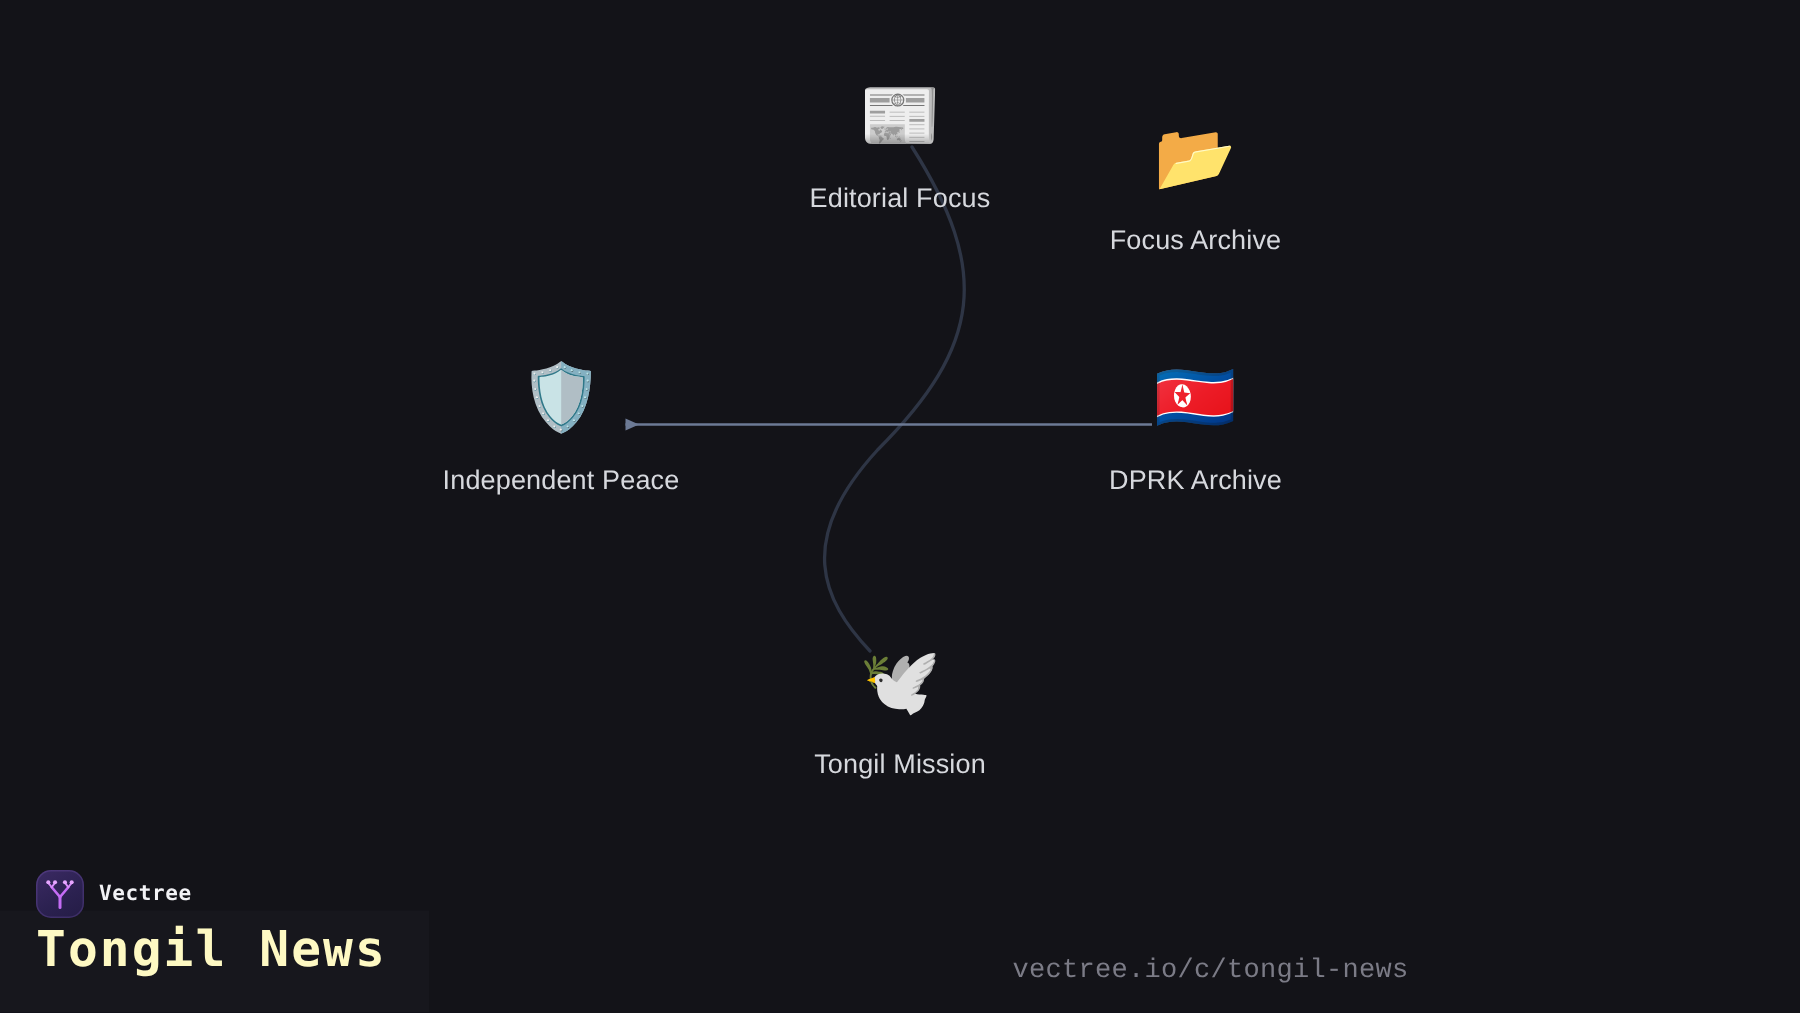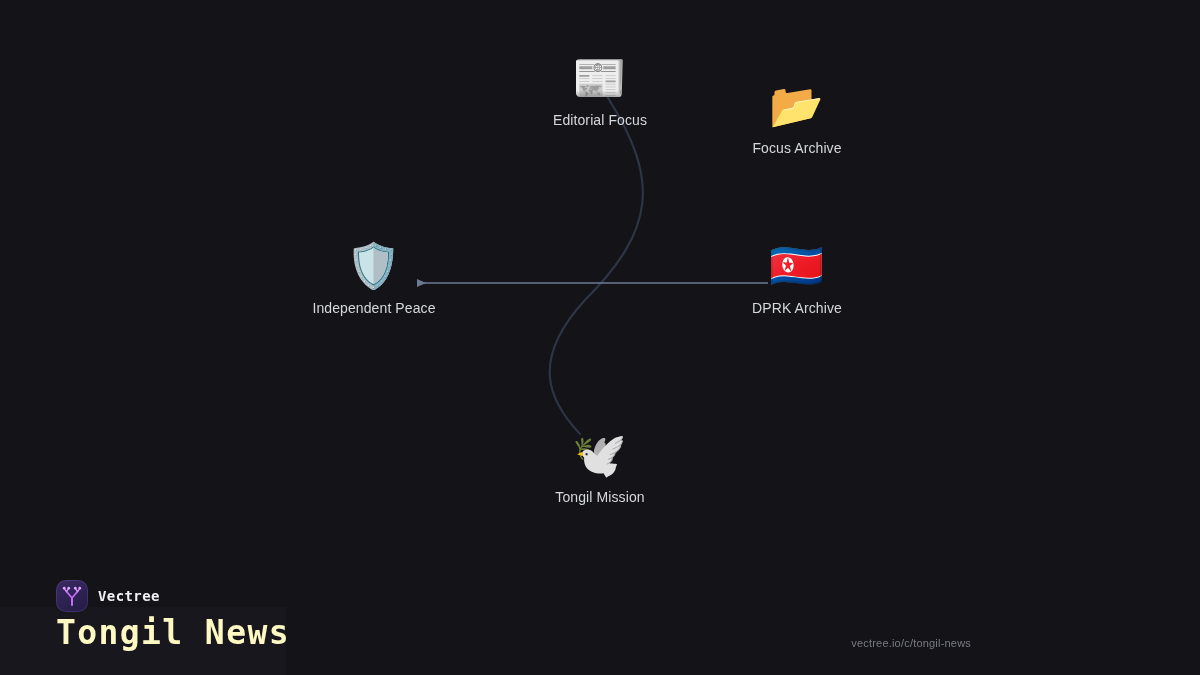--- a/index.html
+++ b/index.html
@@ -36,29 +36,29 @@
   }
   .node-icon {
     font-size:44px;
     line-height:52px;
     display:block;
     height:52px;
     font-family:"DejaVu Sans", sans-serif;
   }
   .node-label {
     display:block;
-    margin-top:8px;
-    font-size:14px;
+    margin-top:18px;
+    font-size:18px;
     color:#d6d8dd;
     font-family:"Liberation Sans", sans-serif;
     letter-spacing:0.1px;
     white-space:nowrap;
   }
   
-  .footer { position:absolute; left:0; bottom:0; width:964px; height:112px;margin-left:32px; }
+  .footer { position:absolute; left:0; bottom:0; width:964px; height:112px; }
   .brand-row {
     position:absolute;
     left:24px; top:17px;
     display:flex;
     align-items:center;
     gap:10px;
   }
   .brand-logo {
     width:32px; height:32px;
     border-radius:10px;
@@ -81,22 +81,22 @@
     font-family:"DejaVu Sans Mono", monospace;
     font-size:33px;
     font-weight:bold;
     color:#fef9c3;
     letter-spacing:1.4px;
     white-space:nowrap;
   }
   .footer-url {
     position:absolute;
     right:25px; top:74px;
-    font-family:Liberation Sans, sans-serif;
-    font-size:11px;
+    font-family:Liberation Mono, monospace;
+    font-size:18px;
     color:#7b7b86;
     letter-spacing:0.2px;
     white-space:nowrap;
   }
 </style>
 </head>
 <body>
 
 <div id="canvas">
 

